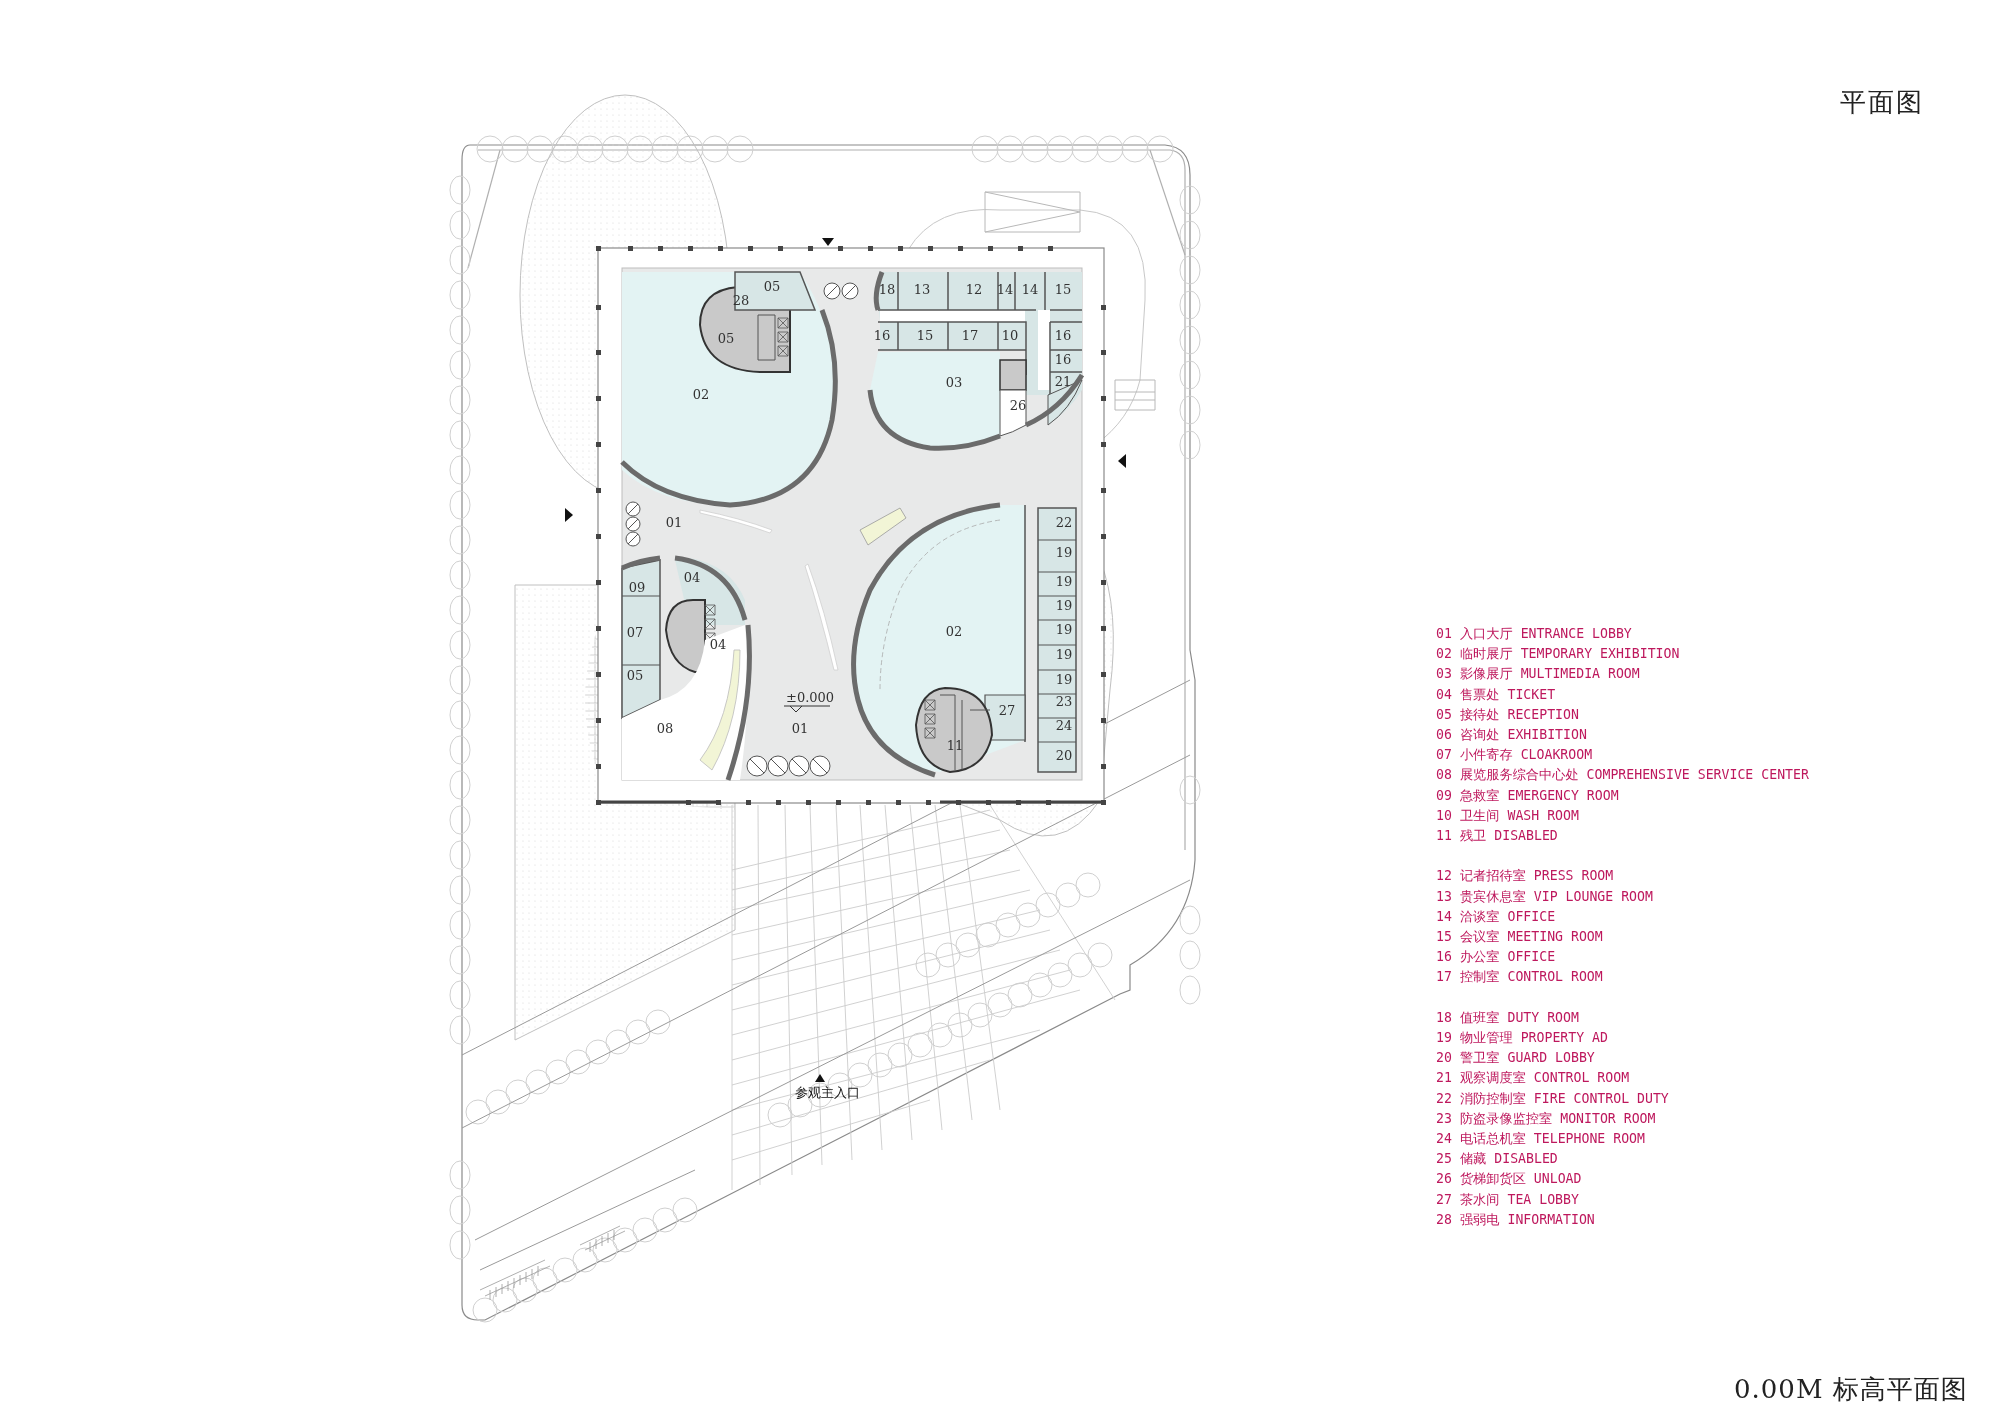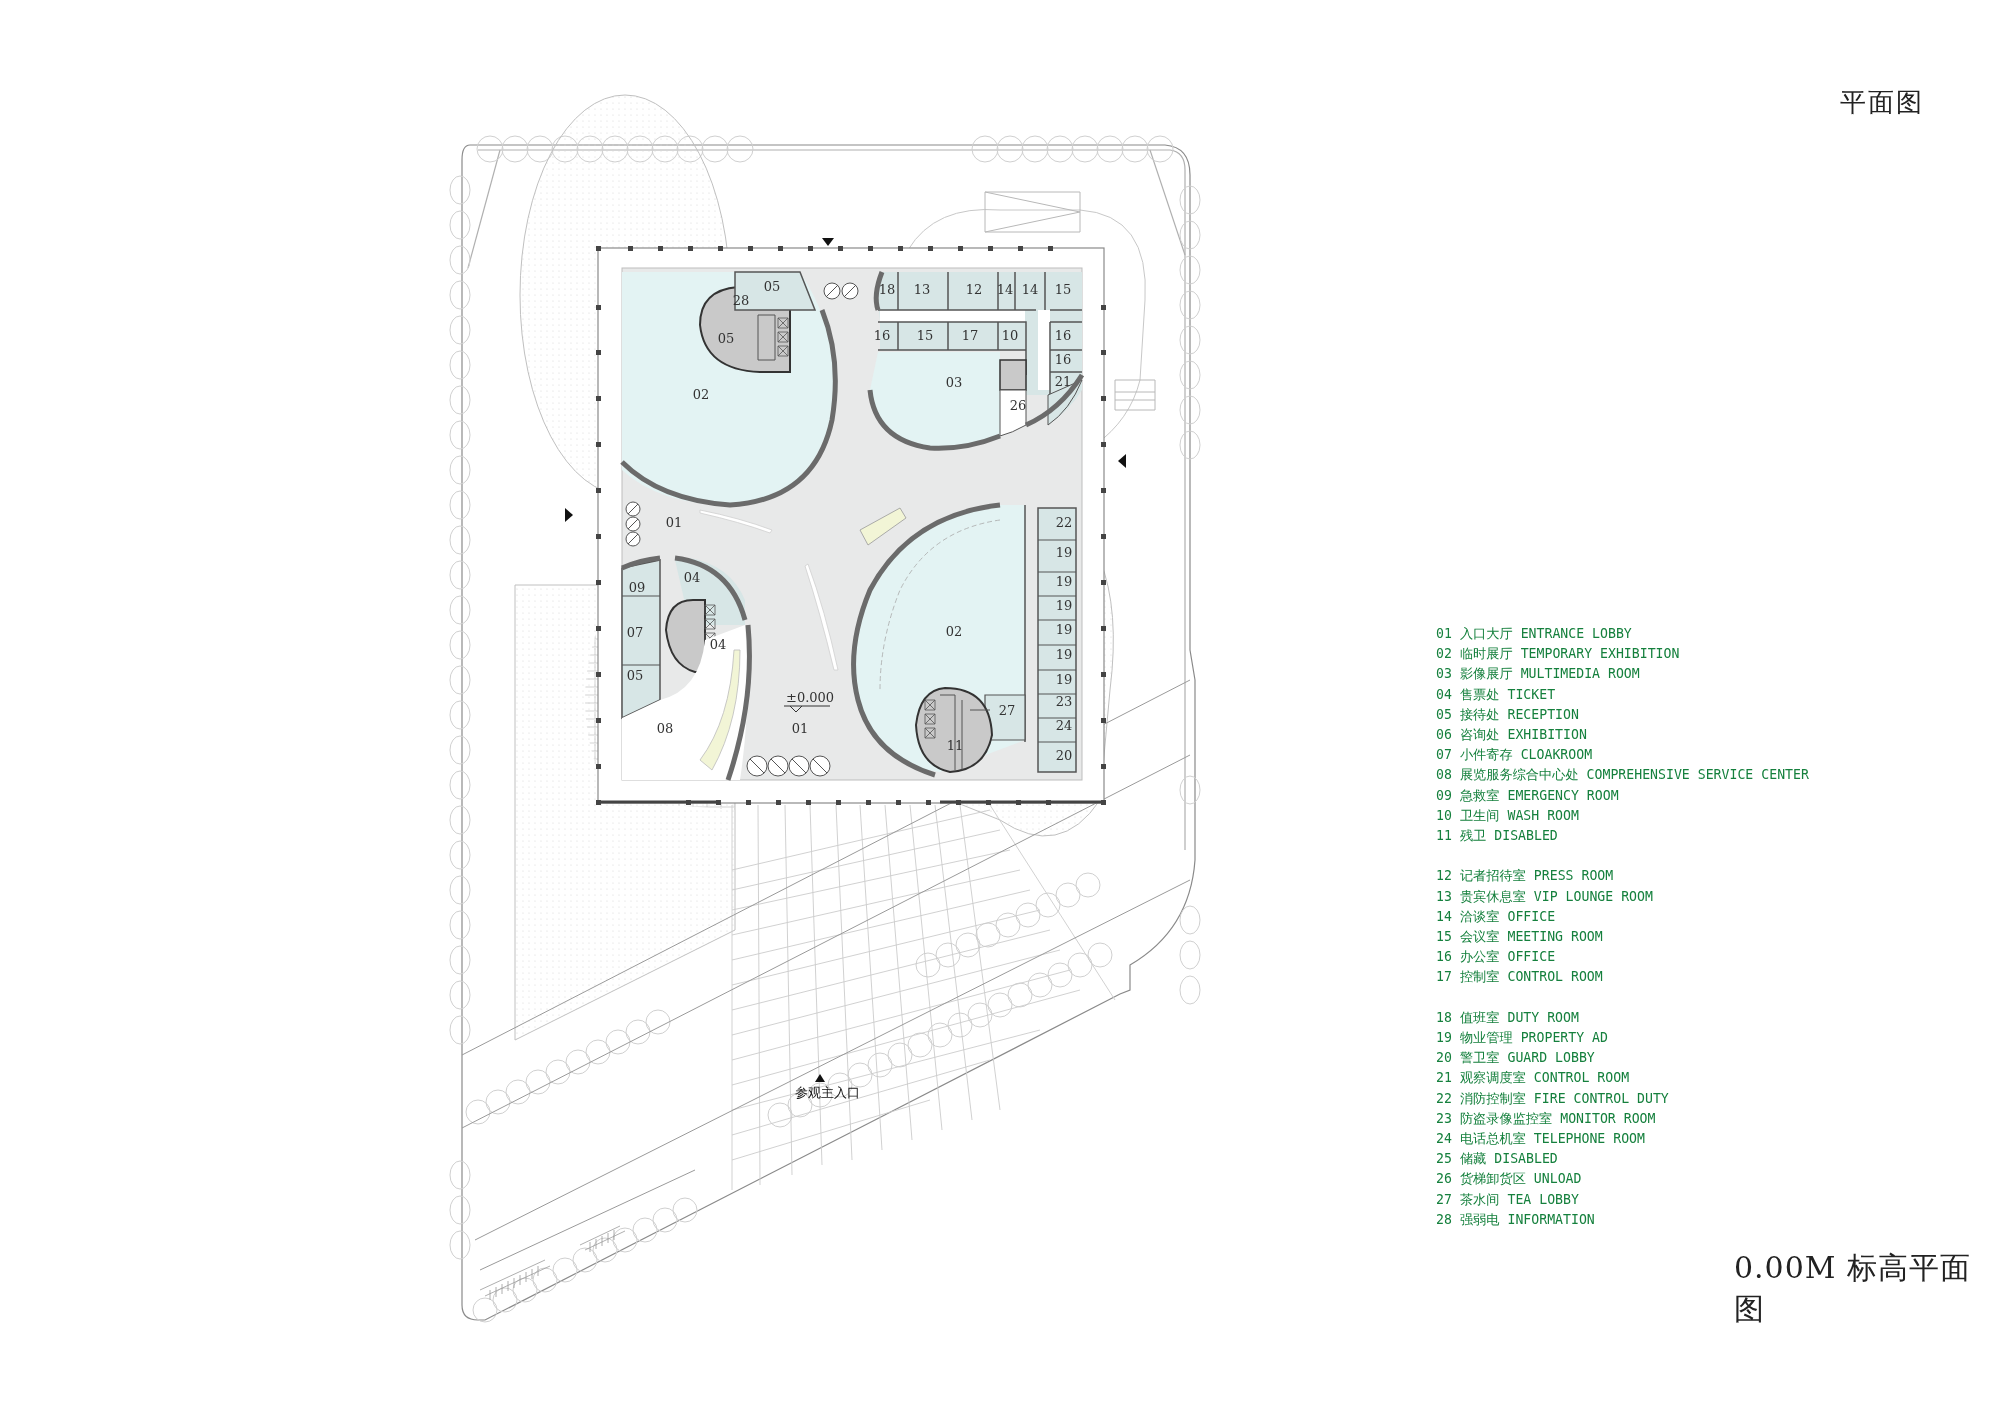--- a/index.html
+++ b/index.html
@@ -1,19 +1,19 @@
 <!DOCTYPE html>
 <html><head>
 <meta charset="utf-8">
 <style>
   html,body{margin:0;padding:0;background:#ffffff;}
   body{width:2000px;height:1415px;position:relative;overflow:hidden;font-family:"DejaVu Serif","Liberation Serif",serif;color:#222;}
   .title-top{position:absolute;left:1840px;top:60px;font-size:26px;letter-spacing:2px;color:#222;margin-top:25px;}
-  .title-bottom{position:absolute;left:1734px;top:1248px;font-size:30px;letter-spacing:1px;color:#222;}
-  .legend{position:absolute;left:1436px;top:624px;font-family:"DejaVu Sans Mono","Liberation Mono",monospace;font-size:13.2px;line-height:20.2px;color:#15803d;}
+  .title-bottom{position:absolute;left:1734px;top:1372px;font-size:26px;letter-spacing:1px;color:#222;}
+  .legend{position:absolute;left:1436px;top:624px;font-family:"DejaVu Sans Mono","Liberation Mono",monospace;font-size:13.2px;line-height:20.2px;color:#be185d;}
   .legend .gap{height:20.2px;}
   .legend-row{white-space:pre;}
   .legend-row .num{margin-right:8px;}
   .legend-row .zh{margin-right:8px;}
   svg#plan{position:absolute;left:0;top:0;}
   .room-label{font-family:"DejaVu Serif","Liberation Serif",serif;font-size:13px;fill:#333;}
   .big-label{font-family:"DejaVu Serif","Liberation Serif",serif;font-size:13px;fill:#333;}
 </style>
 </head>
 <body>

